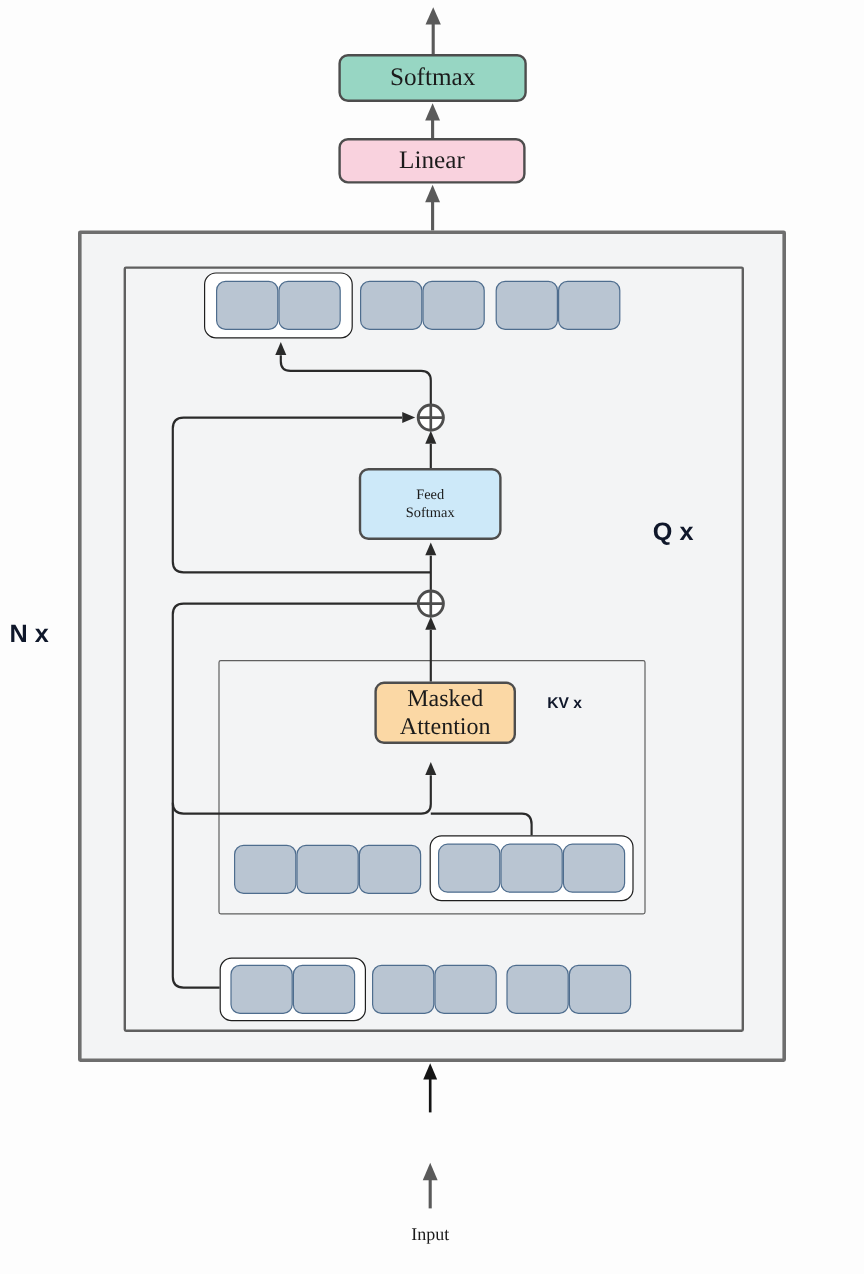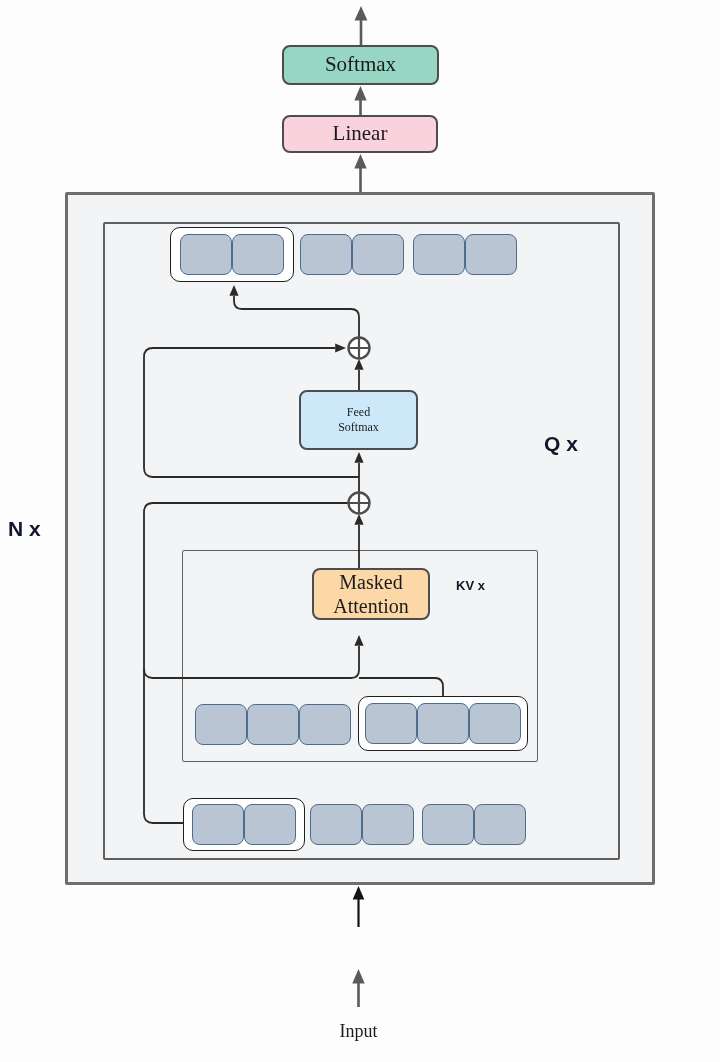--- a/index.html
+++ b/index.html
@@ -76,21 +76,21 @@
     position:absolute;z-index:6;
     font-family:"Liberation Sans", sans-serif;
     font-weight:bold;font-size:21px;color:#0f172a;
     text-align:left;
   }
   .label-nx{left:8px;top:517px;width:56px;}
   .label-qx{left:544px;top:432px;width:60px;}
   .label-kvx{left:456px;top:578px;width:61px;font-size:13px;}
   .label-input{
     position:absolute;left:308px;top:1021px;width:101px;z-index:6;
-    font-size:18px;text-align:center;
+    font-size:15px;text-align:center;
   }
 </style>
 </head>
 <body>
 
 <div class="canvas">
 
   <div class="frame outer-frame"></div>
   <div class="frame inner-frame"></div>
   <div class="frame kv-frame"></div>

